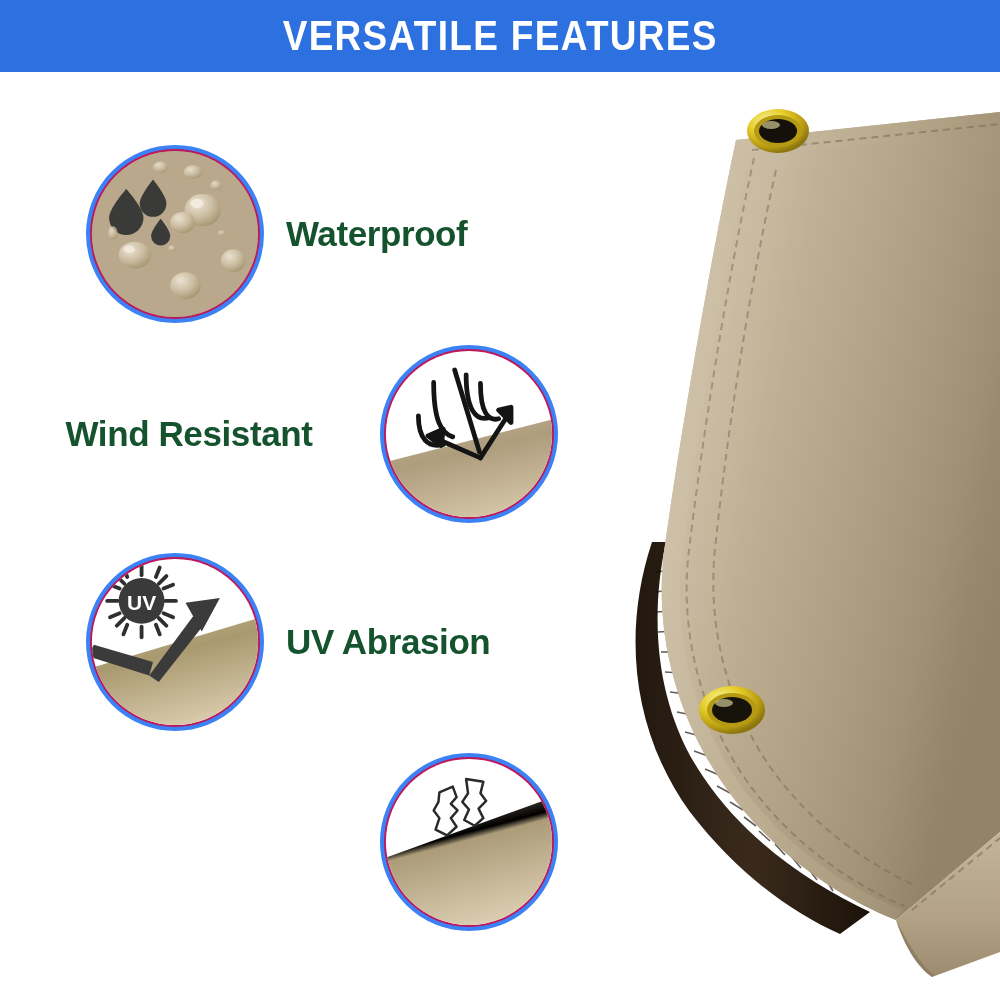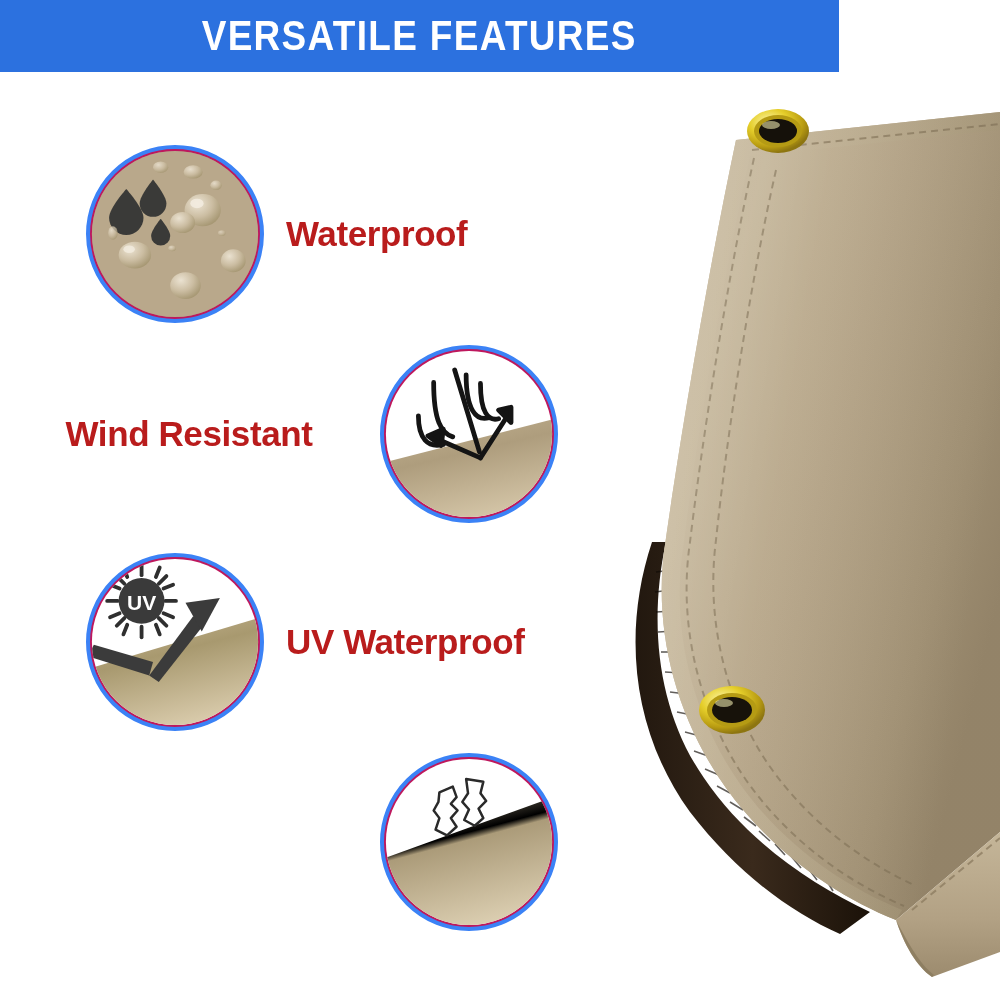--- a/index.html
+++ b/index.html
@@ -14,21 +14,21 @@
     overflow: hidden;
     font-family: "Liberation Sans", sans-serif;
     -webkit-font-smoothing: antialiased;
   }
 
   
   .banner {
     position: absolute;
     left: 0;
     top: 0;
-    width: 839px;
+    width: 1000px;
     height: 72px;
     background: #2c71df;
     display: flex;
     align-items: center;
     justify-content: center;
   }
   .banner-title {
     color: #ffffff;
     font-family: "Liberation Sans Narrow", "Liberation Sans", sans-serif;
     font-weight: bold;
@@ -55,21 +55,21 @@
   }
   .row-0 { top: 62px;  }
   .row-1 { top: 262px; }
   .row-2 { top: 470px; }
   .row-3 { top: 670px; }
 
   .row-icon-left  { flex-direction: row; padding-left: 86px; }
   .row-icon-right { flex-direction: row-reverse; padding-right: 75px; padding-left: 18px; }
 
   .feature-label {
-    color: #b91c1c;
+    color: #14532d;
     font-size: 35px;
     font-weight: bold;
     letter-spacing: -0.4px;
     line-height: 1.12;
     white-space: pre-line;
   }
   .row-icon-left .feature-label  { margin-left: 22px; text-align: left; }
   .row-icon-right .feature-label { margin-right: 20px; text-align: center; flex: 1; }
 
   
@@ -221,21 +221,21 @@
           <text x="54" y="55" text-anchor="middle" font-family="Liberation Sans, sans-serif" font-size="22" font-weight="bold" fill="#ffffff">UV</text>
 
           <g fill="#3b3b3b">
             <path d="M-2 104 L62 124 L66 110 L4 92 Z"></path>
             <path d="M62 124 L108 62 L120 70 L72 131 Z"></path>
             <path d="M100 48 L136 43 L117 78 Z"></path>
           </g>
         </g>
       </svg>
     </div>
-    <div class="feature-label">UV Waterproof</div>
+    <div class="feature-label">UV Abrasion</div>
   </div>
 
   <div class="feature-row row-3 row-icon-right">
     <div class="icon-badge">
       <svg viewBox="0 0 178 178">
         <defs>
           <clipPath id="clipTear">
               <circle cx="89" cy="89" r="87"></circle>
             </clipPath>
           <linearGradient id="fabTear" x1="0.15" y1="0" x2="0.5" y2="1">

